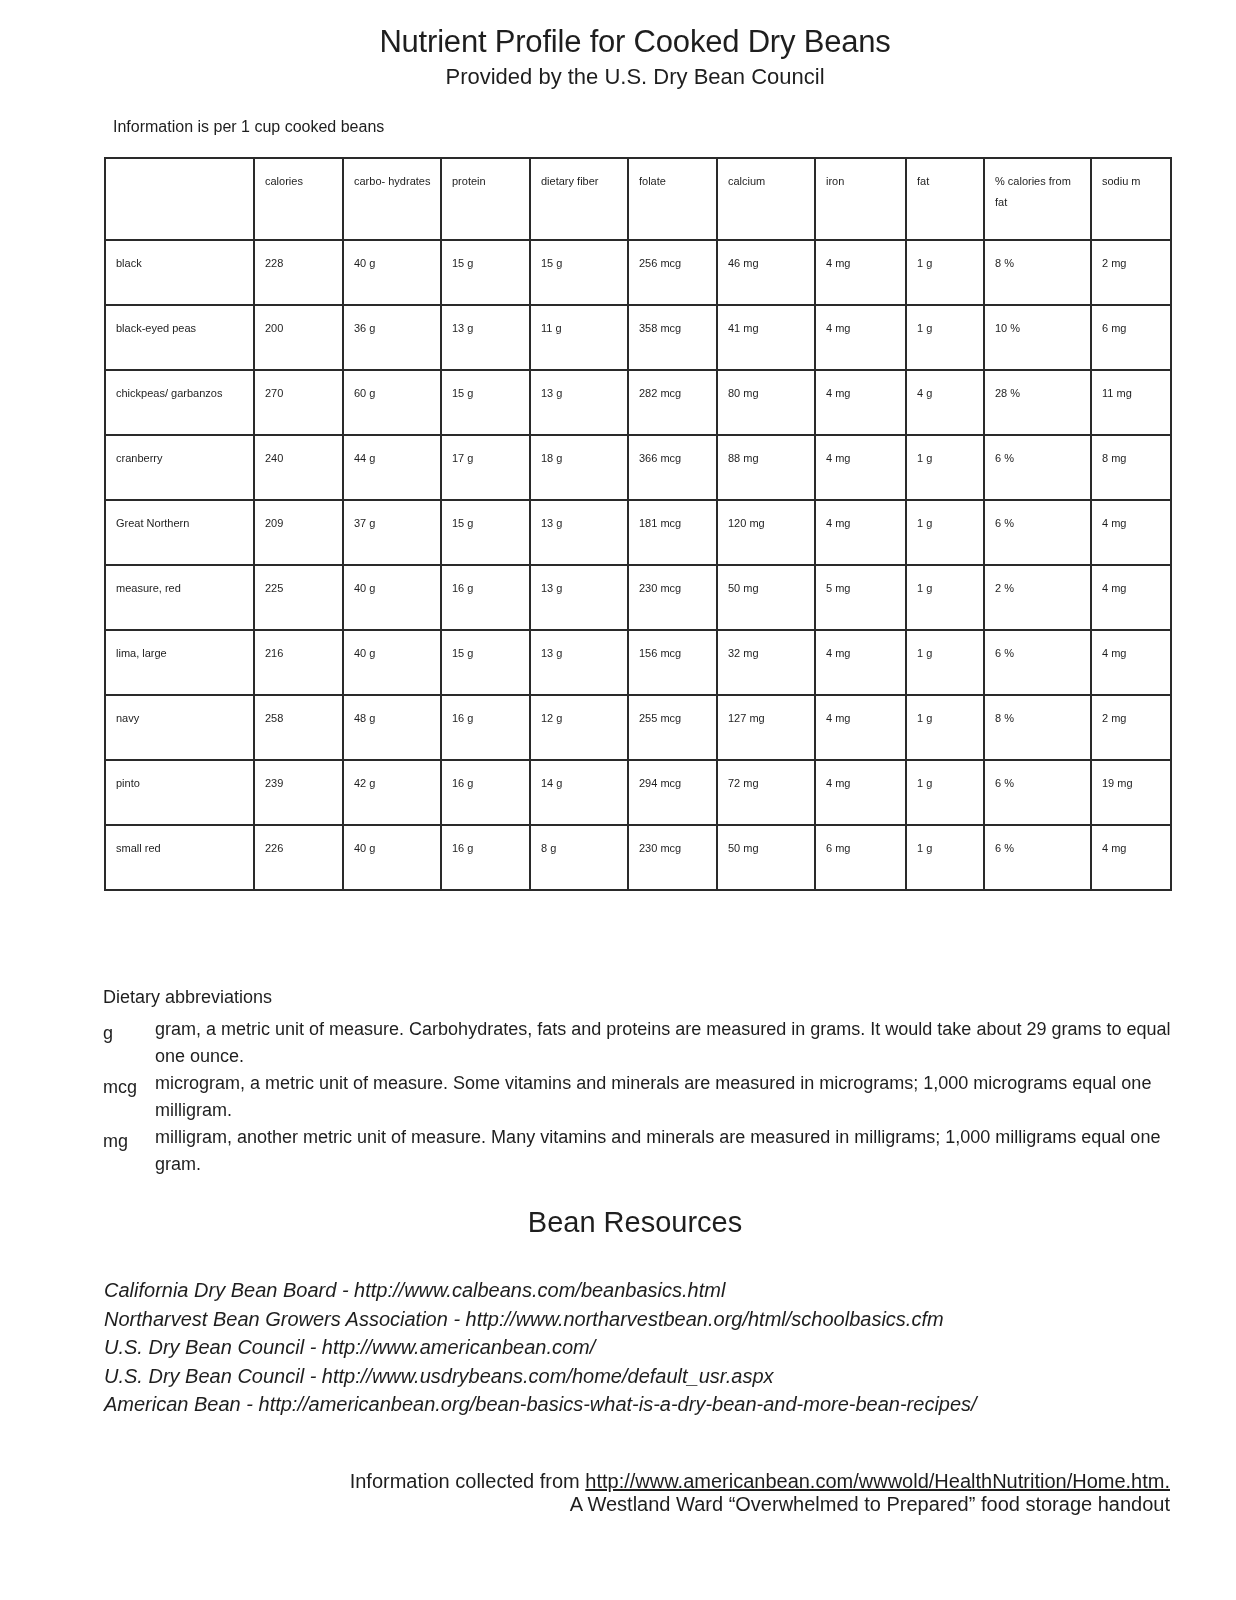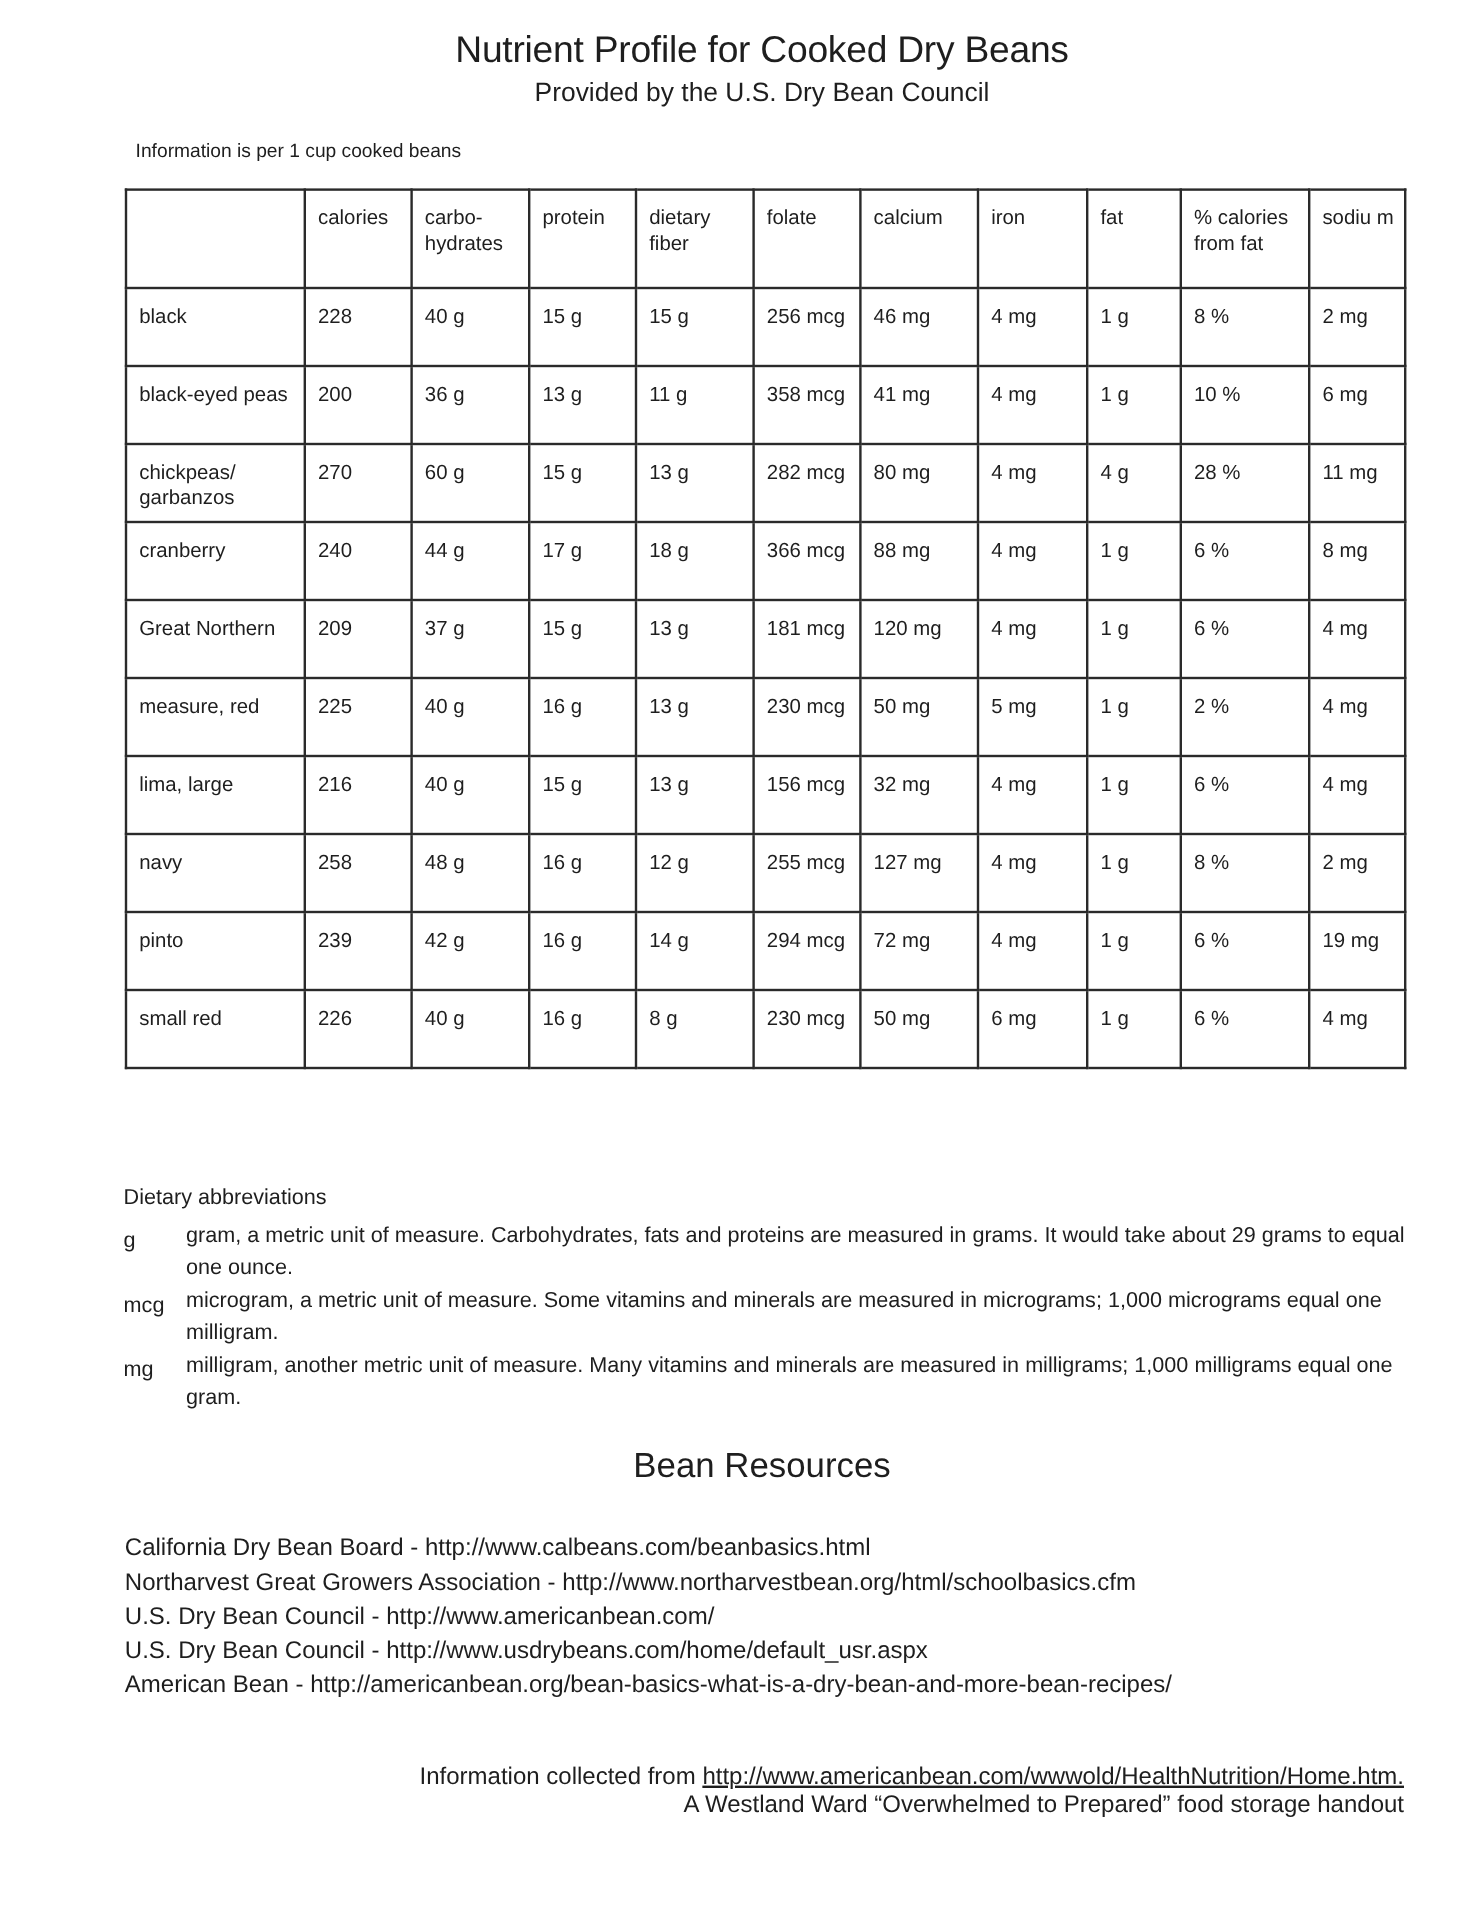--- a/index.html
+++ b/index.html
@@ -11,38 +11,38 @@
       position: absolute; left: 0; width: 1270px; top: 24px; text-align: center;
       font-size: 31px; letter-spacing: -0.2px;
     }
     .subtitle {
       position: absolute; left: 0; width: 1270px; top: 64px; text-align: center;
       font-size: 22px;
     }
     .info-note { position: absolute; left: 113px; top: 118px; font-size: 16px; }
     table.nutrients {
       position: absolute; left: 104px; top: 157px; width: 1066px;
-      border-collapse: collapse; font-size: 17px; table-layout: fixed; border-radius: 20px;
+      border-collapse: collapse; font-size: 11px; table-layout: fixed; border-radius: 20px;
     }
     table.nutrients th, table.nutrients td {
       border: 2px solid #2a2a2a; vertical-align: top; text-align: left;
       font-weight: normal; padding: 12px 8px 0 10px; line-height: 21px;
     }
     table.nutrients thead th { height: 68px; }
     table.nutrients tbody td { height: 51px; }
     .abbr-heading { position: absolute; left: 103px; top: 987px; font-size: 18px; }
     .abbr-list { position: absolute; left: 103px; top: 1016px; width: 1070px; font-size: 18px; line-height: 27px; }
     .abbr-row { display: flex; margin-bottom: 0; }
     .abbr-term { width: 52px; flex: 0 0 52px; padding-top: 4px; }
     .abbr-def { flex: 1; }
     .resources-heading {
       position: absolute; left: 0; width: 1270px; top: 1206px; text-align: center; font-size: 29px;
     }
     .resources { position: absolute; left: 104px; top: 1276px; font-size: 20px; line-height: 28.5px; }
-    .resource-item { white-space: nowrap; }
+    .resource-item { white-space: nowrap; font-style: italic; }
     .footer { position: absolute; right: 66px; top: 1470px; text-align: right; font-size: 20px; line-height: 23px; }
     .footer .u { text-decoration: underline; }
   </style>
 </head>
 <body>
 
 <div class="title">Nutrient Profile for Cooked Dry Beans</div>
 <div class="subtitle">Provided by the U.S. Dry Bean Council</div>
 <div class="info-note">Information is per 1 cup cooked beans</div>
 
@@ -222,21 +222,21 @@
   </div>
   <div class="abbr-row">
     <span class="abbr-term">mg</span>
     <span class="abbr-def">milligram, another metric unit of measure. Many vitamins and minerals are measured in milligrams; 1,000 milligrams equal one gram.</span>
   </div>
 </div>
 
 <div class="resources-heading">Bean Resources</div>
 <div class="resources">
   <div class="resource-item">California Dry Bean Board - http://www.calbeans.com/beanbasics.html</div>
-  <div class="resource-item">Northarvest Great Growers Association -  http://www.northarvestbean.org/html/schoolbasics.cfm</div>
+  <div class="resource-item">Northarvest Bean Growers Association -  http://www.northarvestbean.org/html/schoolbasics.cfm</div>
   <div class="resource-item">U.S. Dry Bean Council - http://www.americanbean.com/</div>
   <div class="resource-item">U.S. Dry Bean Council - http://www.usdrybeans.com/home/default_usr.aspx</div>
   <div class="resource-item">American Bean - http://americanbean.org/bean-basics-what-is-a-dry-bean-and-more-bean-recipes/</div>
 </div>
 
 <div class="footer">
   <div>
     <span>Information collected from </span><span class="u">http://www.americanbean.com/wwwold/HealthNutrition/Home.htm.</span>
   </div>
   <div>A Westland Ward “Overwhelmed to Prepared” food storage handout</div>

